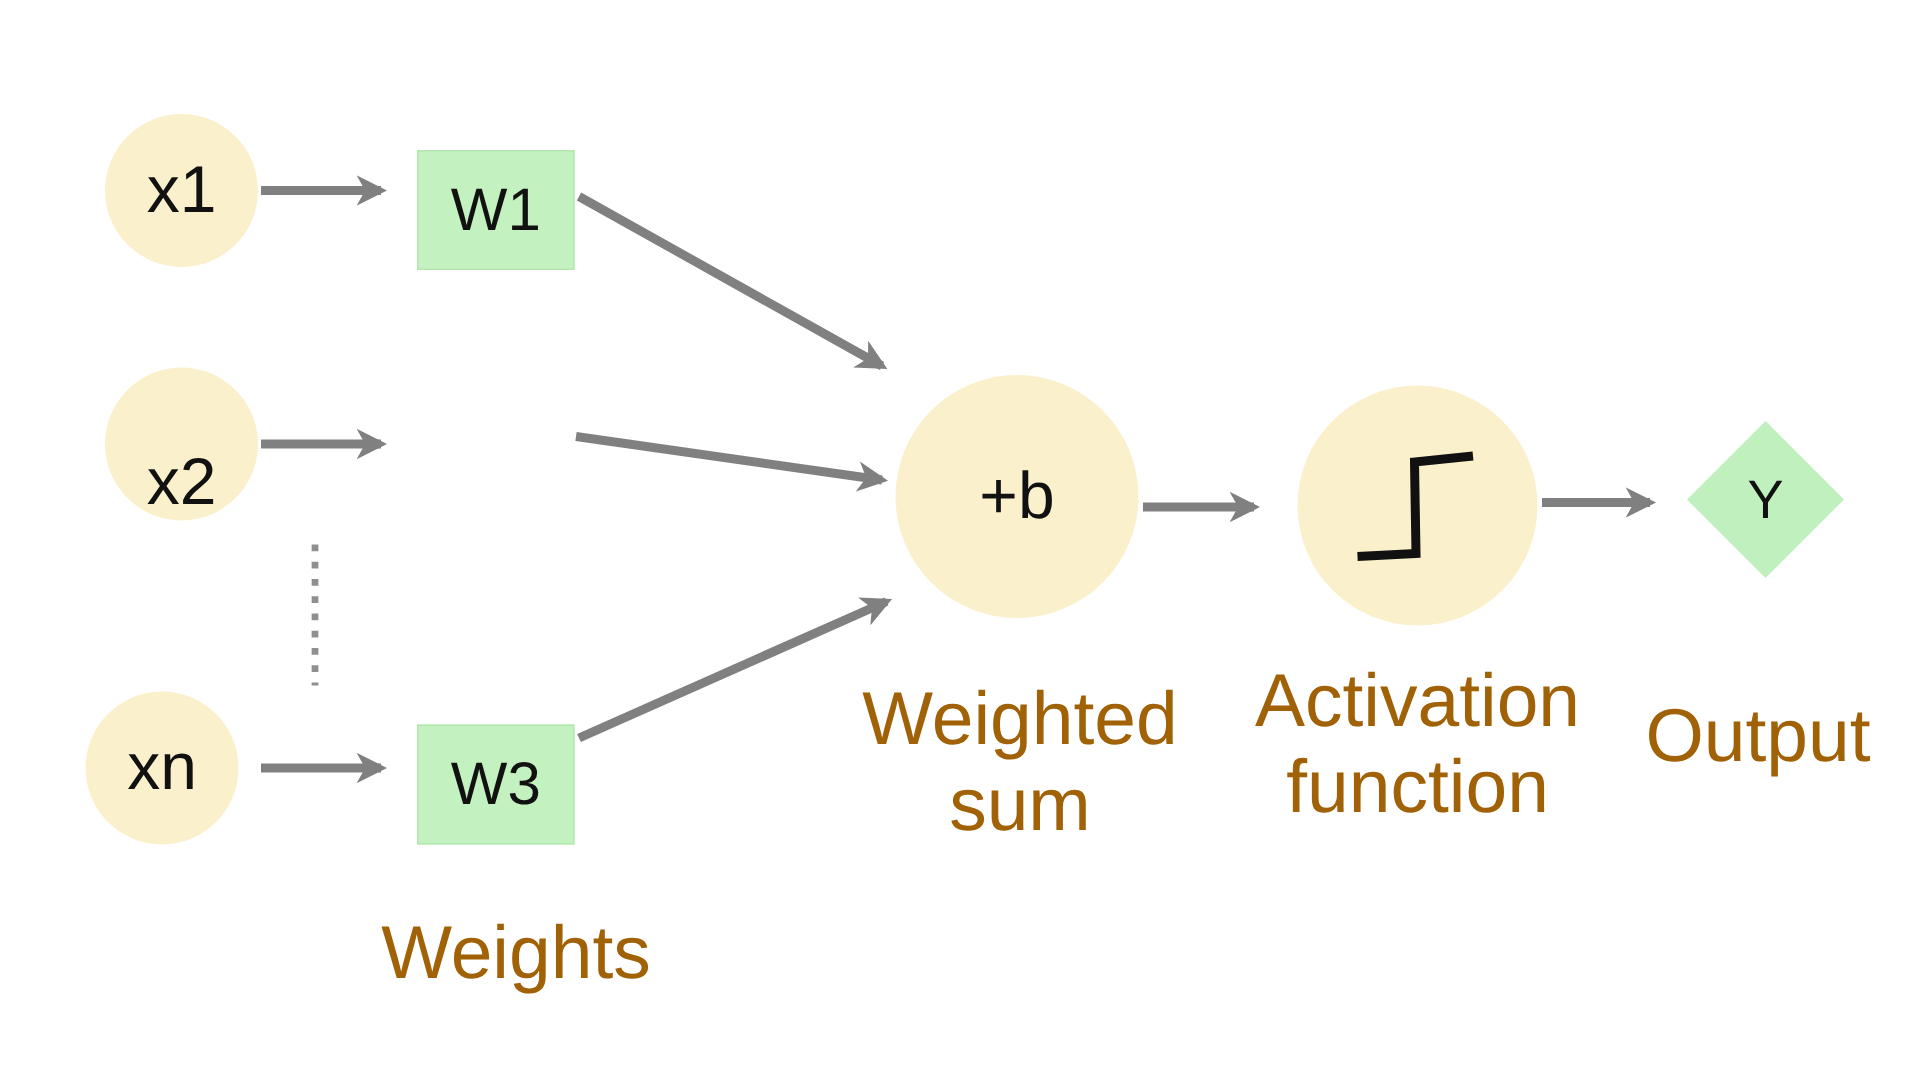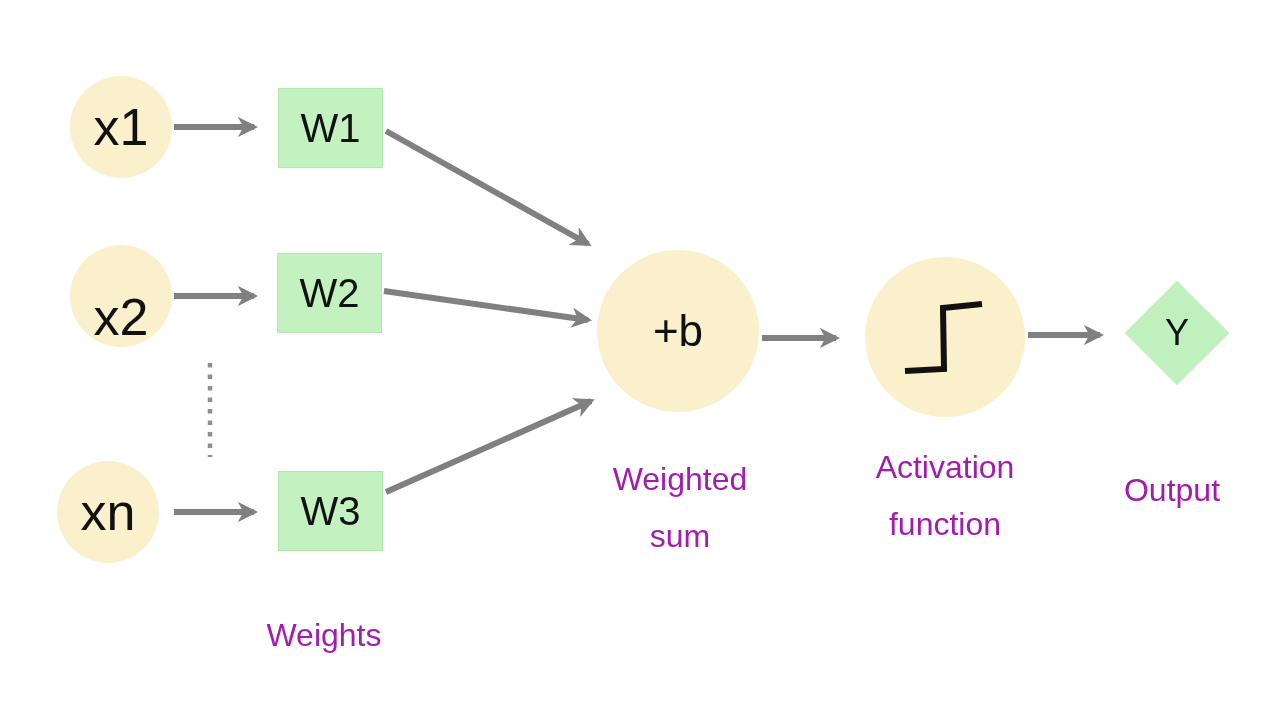--- a/index.html
+++ b/index.html
@@ -21,46 +21,47 @@
   .node {
     position: absolute;
     display: flex;
     align-items: center;
     justify-content: center;
     box-sizing: border-box;
   }
   .circle {
     border-radius: 50%;
     background: #FBF0CC;
-    font-size: 52px;
+    font-size: 44px;
   }
   .input-circle { width: 102px; height: 102px; }
   .sum-circle   { width: 162px; height: 162px; font-size: 44px; }
   .act-circle   { width: 160px; height: 160px; }
   .weight-box {
     width: 105px; height: 80px;
     background: #C4F1C0;
     border: 1px solid #B2E8B0;
     font-size: 40px;
+    margin-top: 12px;
   }
   .diamond {
     width: 74px; height: 74px;
     background: #C0F0BE;
     transform: rotate(45deg);
     font-size: 36px;
   }
   .diamond > span { transform: rotate(-45deg); }
   .caption {
     position: absolute;
     transform: translateX(-50%);
     text-align: center;
-    font-size: 32px;
+    font-size: 50px;
     line-height: 57px;
     white-space: nowrap;
-    color: #a21caf;
+    color: #a16207;
   }
   .step-icon { display: block; }
 </style>
 </head>
 <body>
 
 <div class="canvas">
 
   <svg class="connectors" viewBox="0 0 1280 720">
     <defs>
@@ -87,42 +88,39 @@
   <div class="node circle input-circle" style="left:70px; top:245px;align-items:flex-end;">
     <span>x2</span>
   </div>
   <div class="node circle input-circle" style="left:57px; top:461px;">
     <span>xn</span>
   </div>
 
   <div class="node weight-box" style="left:278px; top:88px;">
     <span>W1</span>
   </div>
-  <div class="node weight-box" style="left:277px; top:253px;">
-    <span>W2</span>
-  </div>
   <div class="node weight-box" style="left:278px; top:471px;">
     <span>W3</span>
   </div>
 
   <div class="node circle sum-circle" style="left:597px; top:250px;">
     <span>+b</span>
   </div>
 
   <div class="node circle act-circle" style="left:865px; top:257px;">
     <svg class="step-icon" width="160" height="160" viewBox="0 0 160 160">
       <path d="M 40 114 L 79 112 L 78 51 L 117 47" fill="none" stroke="#111111" stroke-width="6"></path>
     </svg>
   </div>
 
   <div class="node diamond" style="left:1140px; top:296px;">
     <span>Y</span>
   </div>
 
-  <div class="caption" style="left:324px; top:607px;">Weights</div>
+  <div class="caption" style="left:344px; top:607px;">Weights</div>
   <div class="caption" style="left:680px; top:451px;">
     <div>Weighted</div>
     <div>sum</div>
   </div>
   <div class="caption" style="left:945px; top:439px;">
     <div>Activation</div>
     <div>function</div>
   </div>
   <div class="caption" style="left:1172px; top:462px;">Output</div>
 

